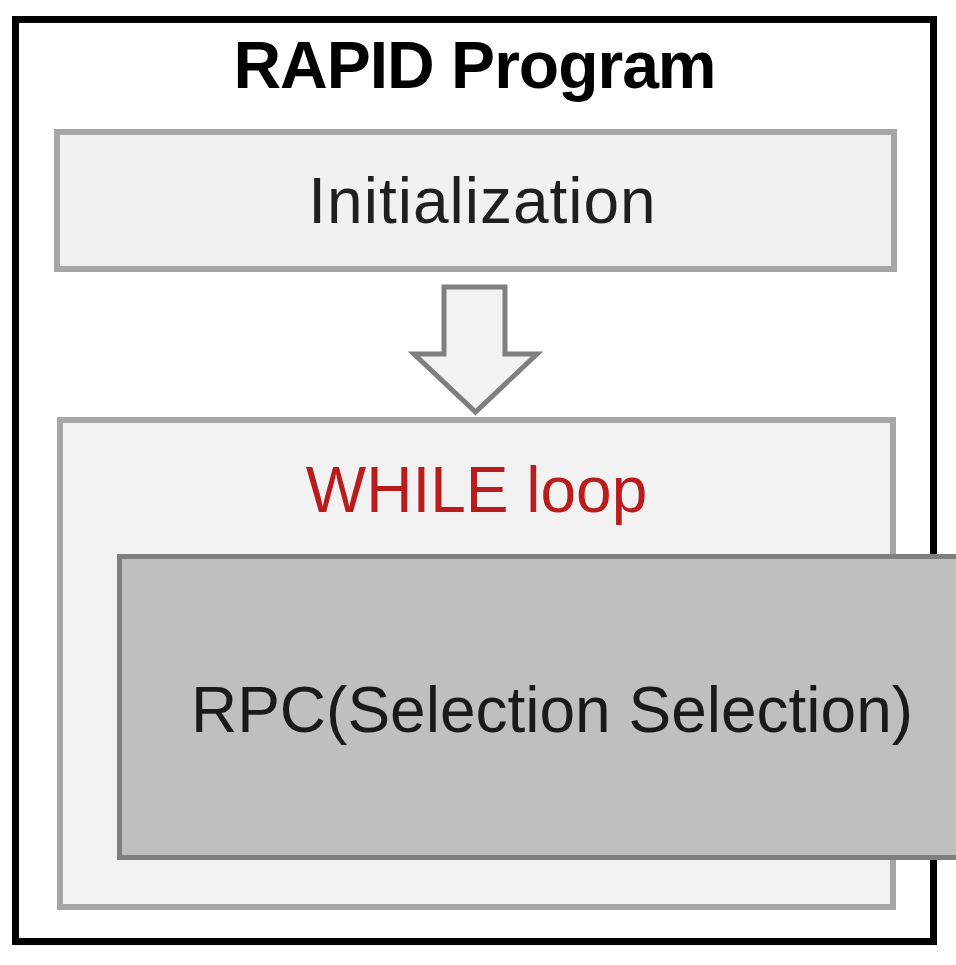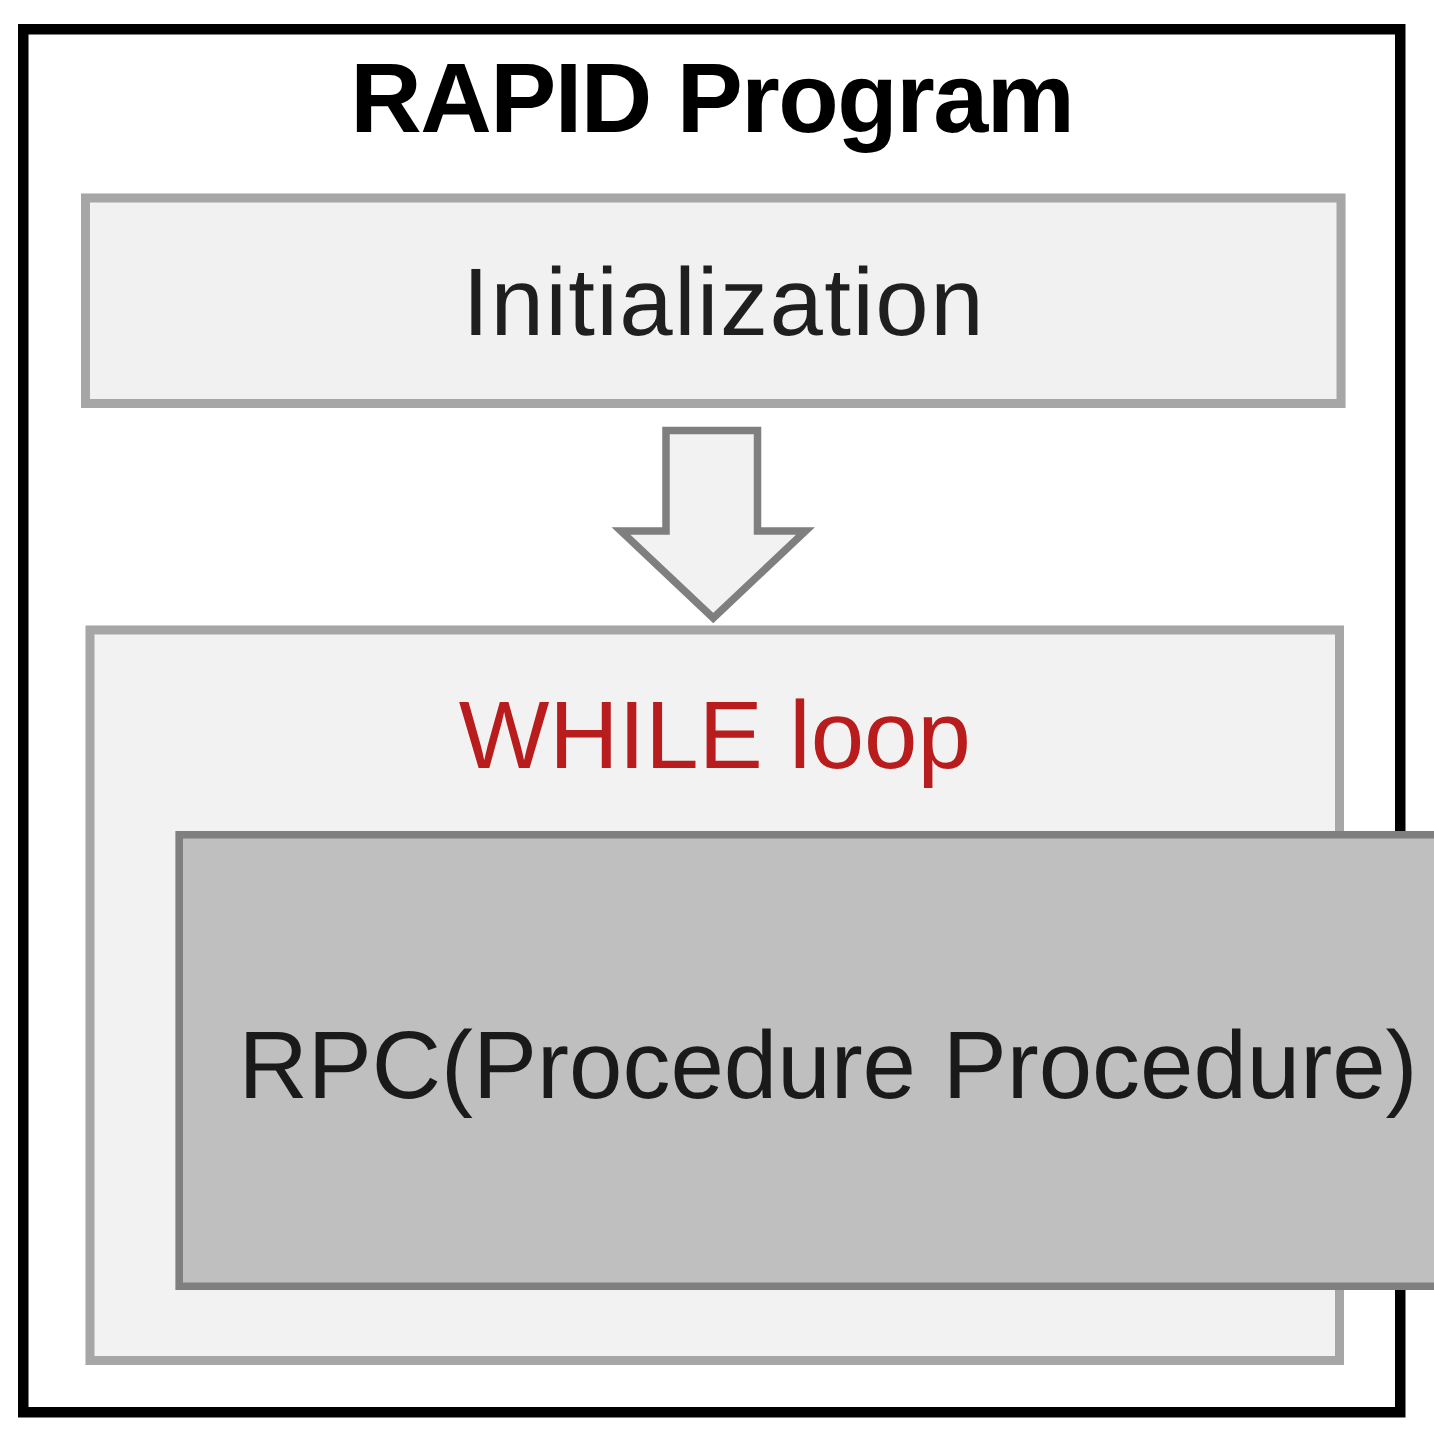--- a/index.html
+++ b/index.html
@@ -118,16 +118,16 @@
       <polygon points="34,4 95,4 95,71 127,71 65.5,129 4,71 34,71" fill="#f2f2f2" stroke="#7f7f7f" stroke-width="5" stroke-linejoin="miter"></polygon>
     </svg>
   </div>
 
   <div class="box while-box">
     <div class="while-label">WHILE loop</div>
   </div>
 
   <div class="box rpc-box">
     <div>RPC</div>
-    <div>(Procedure Procedure)</div>
+    <div>(Selection Selection)</div>
   </div>
 
 </div>
 
 </body></html>

